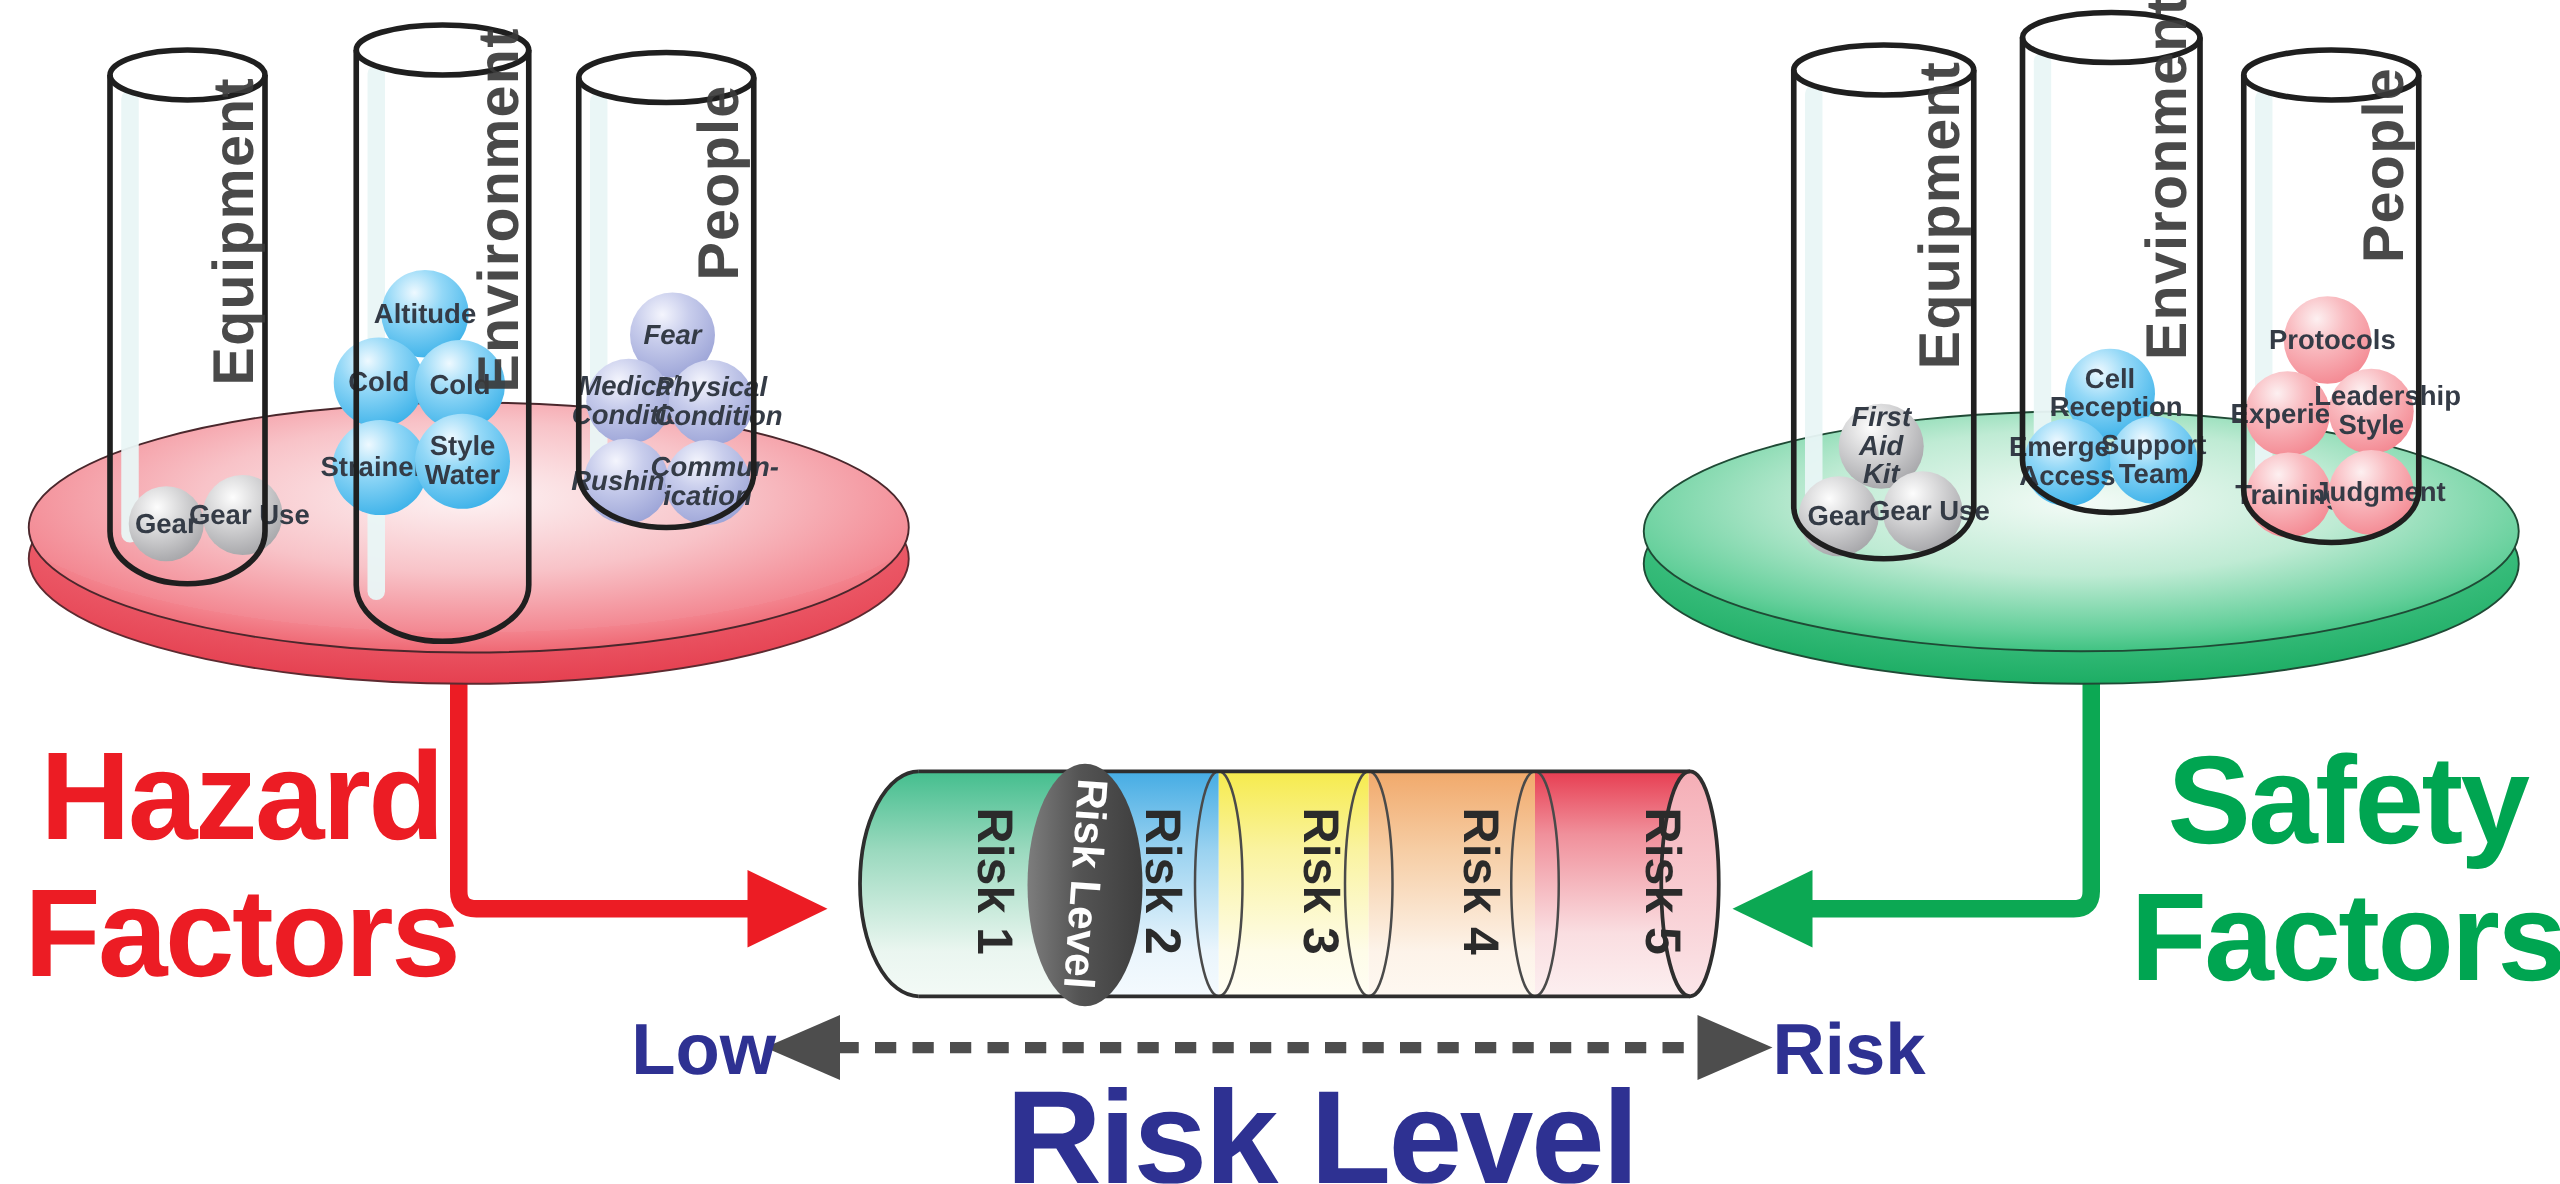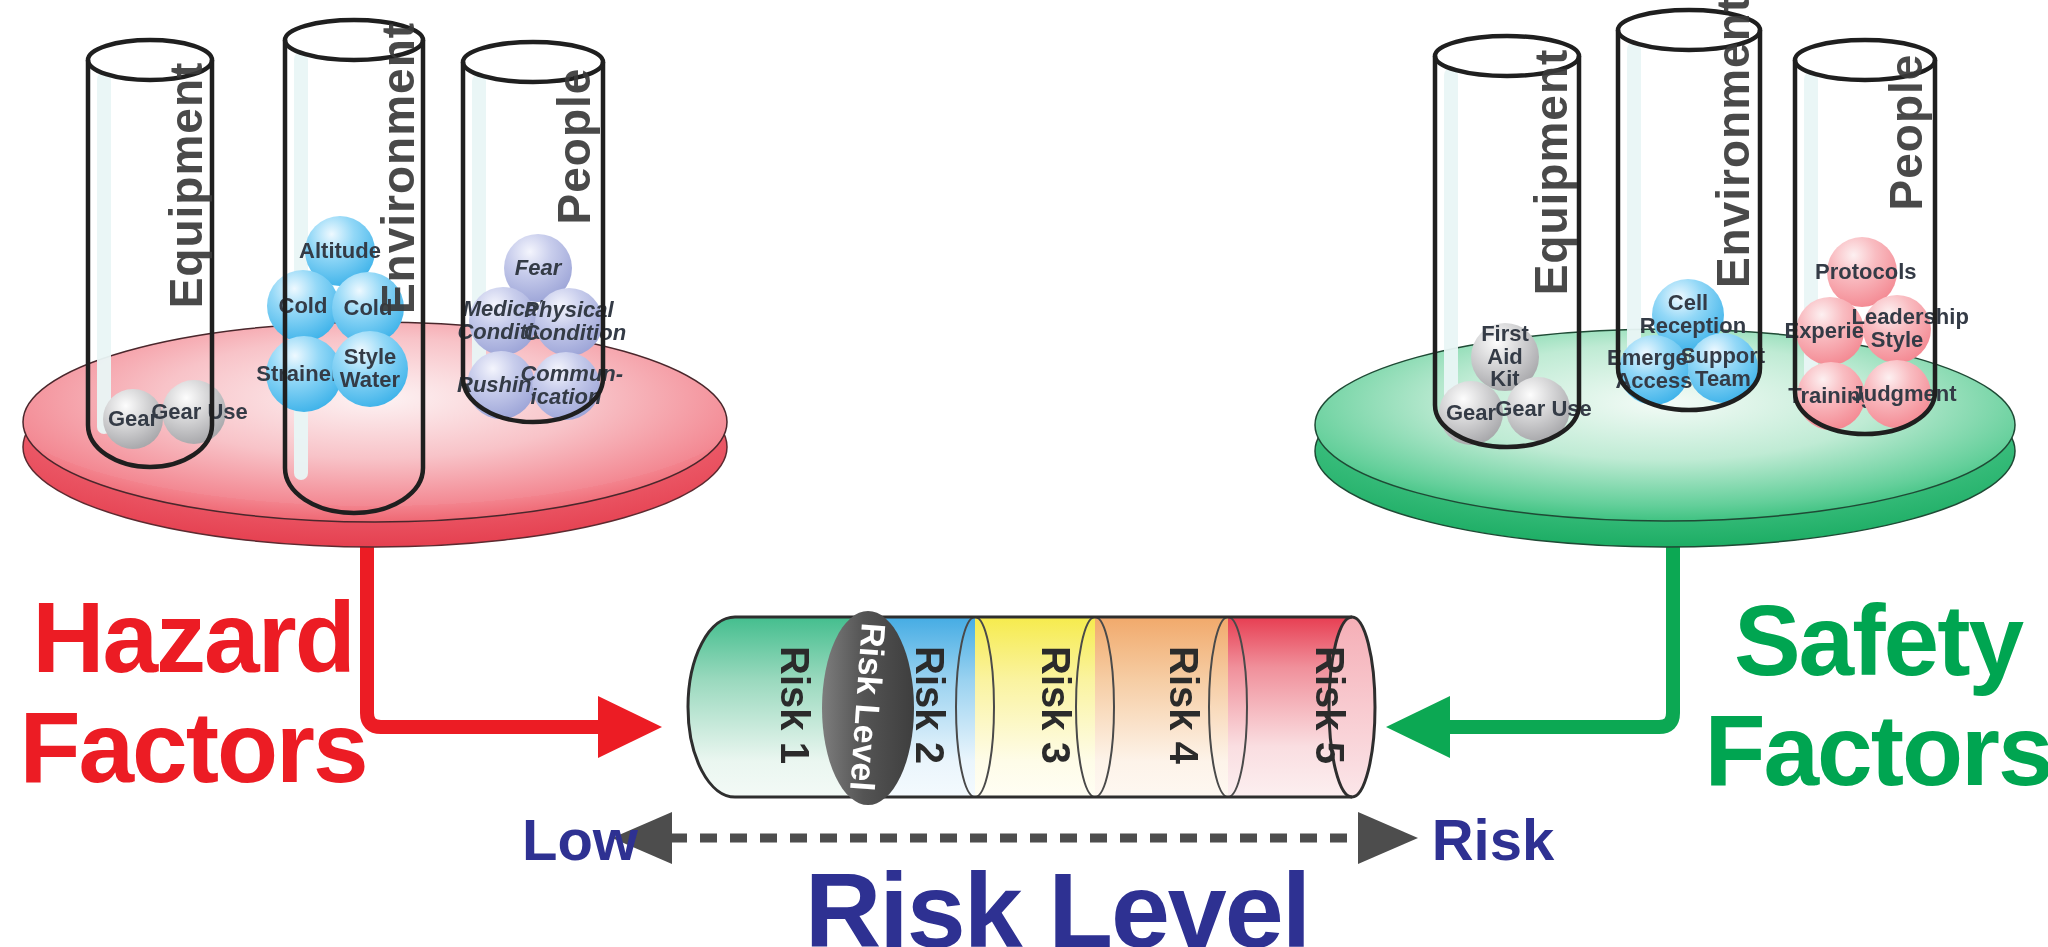--- a/index.html
+++ b/index.html
@@ -20,21 +20,21 @@
 
   .tube-label{position:absolute;width:320px;height:50px;display:flex;align-items:center;justify-content:center;
         transform:rotate(-90deg);transform-origin:center;font-weight:bold;font-size:46px;
         color:rgba(58,58,58,.92);letter-spacing:1px;z-index:4;}
   .seg-label{position:absolute;width:150px;height:44px;display:flex;align-items:center;justify-content:center;
         transform:rotate(90deg);transform-origin:center;font-weight:bold;font-size:40px;color:#2b2b2b;z-index:4;}
   .band-label{position:absolute;width:210px;height:40px;display:flex;align-items:center;justify-content:center;
         transform:rotate(94deg);transform-origin:center;font-weight:bold;font-size:34px;color:#fff;z-index:4;}
   .big-title{position:absolute;text-align:center;font-weight:bold;font-size:100px;line-height:1.10;
         letter-spacing:-2px;z-index:4;}
-  .axis-end{position:absolute;text-align:center;font-weight:bold;font-size:58px;color:#2E3192;z-index:4;}
+  .axis-end{position:absolute;font-weight:bold;font-size:58px;color:#2E3192;z-index:4;}
   .axis-title{position:absolute;text-align:center;font-weight:bold;font-size:106px;color:#2E3192;
         letter-spacing:-2px;z-index:4;}
 </style>
 </head>
 <body>
 
 <div id="stage">
 
   <svg class="layer1" width="2048" height="947" viewBox="0 0 2048 947">
     <defs>
@@ -187,21 +187,21 @@
     <div class="ball purple" style="left:535px;top:288px;width:68px;height:68px;">
         <span>Physical Condition</span>
       </div>
     <div class="ball purple nw" style="left:467px;top:351px;width:68px;height:68px;">
         <span>Rushing</span>
       </div>
     <div class="ball purple" style="left:532px;top:352px;width:68px;height:68px;">
         <span>Commun-ication</span>
       </div>
 
-    <div class="ball gray" style="left:1471px;top:323px;width:68px;height:68px;">
+    <div class="ball gray" style="left:1471px;top:323px;width:68px;height:68px;font-style:italic;">
         <span>First Aid Kit</span>
       </div>
     <div class="ball gray nw" style="left:1439px;top:381px;width:64px;height:64px;">
         <span>Gear</span>
       </div>
     <div class="ball gray nw" style="left:1506px;top:377px;width:64px;height:64px;">
         <span>Gear Use</span>
       </div>
 
     <div class="ball blue" style="left:1652px;top:279px;width:72px;height:72px;">

